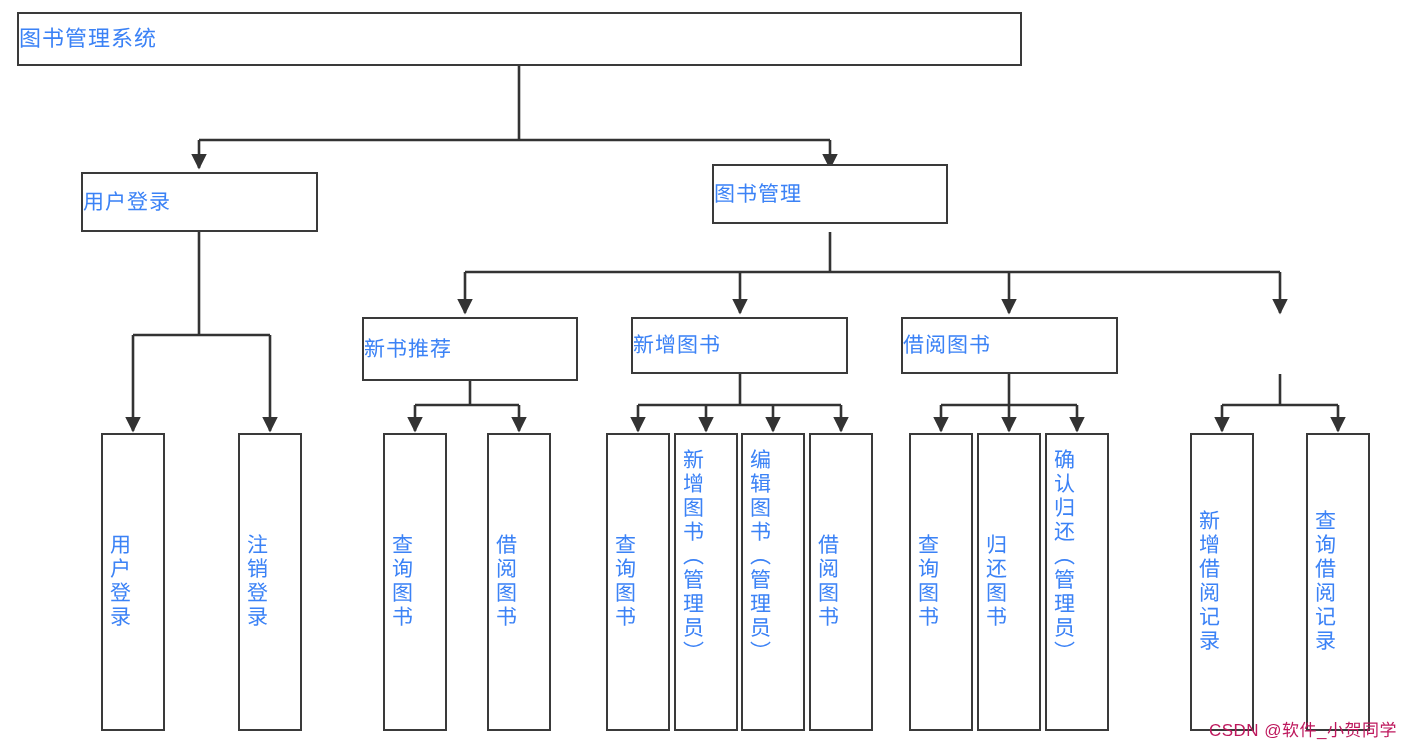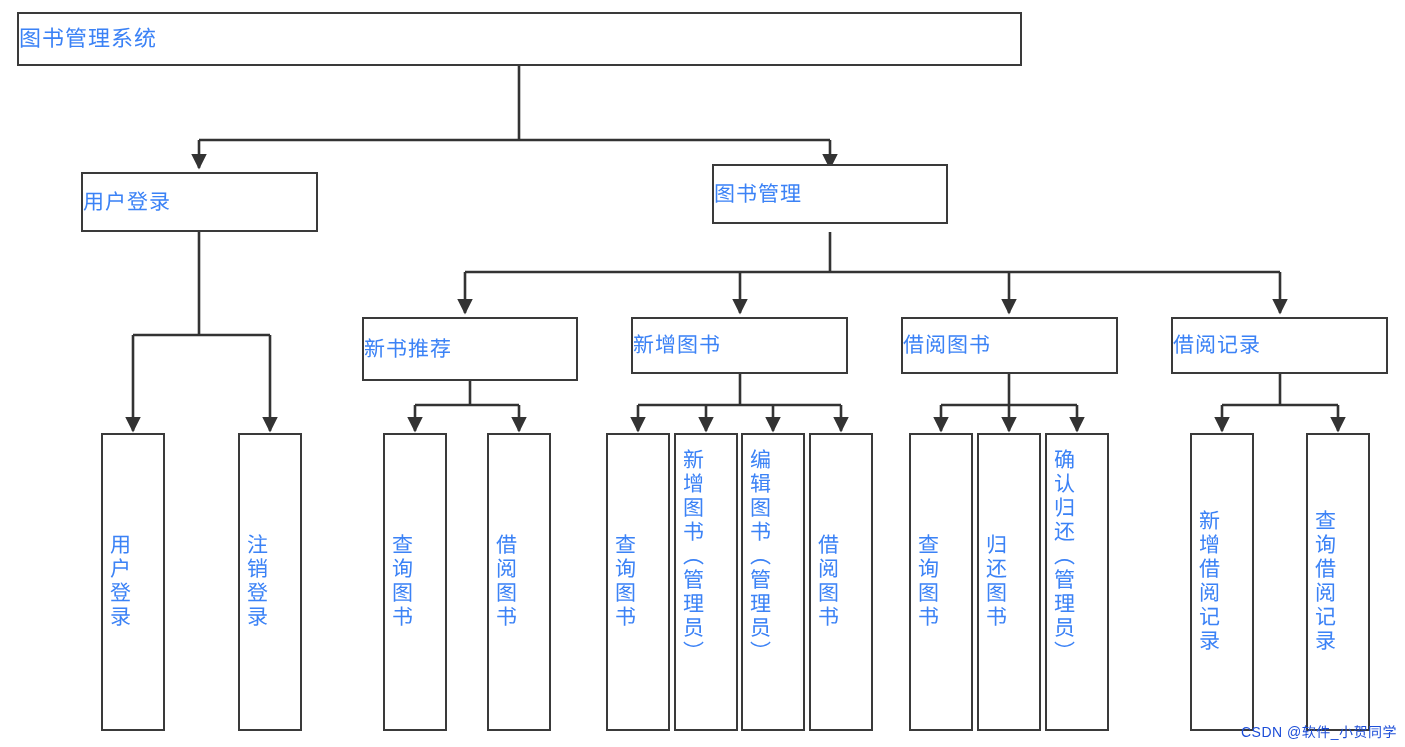--- a/index.html
+++ b/index.html
@@ -67,22 +67,22 @@
   }
   
   .node.leaf.centered {
     align-items: center;
     padding-top: 0;
   }
   .watermark {
     position: absolute;
     right: 8px;
     bottom: 6px;
-    font-size: 14px;
-    color: #1d4ed8;
+    font-size: 17px;
+    color: #be185d;
     letter-spacing: 0.5px;
     white-space: nowrap;
     z-index: 5;
   }
 </style>
 </head>
 <body>
 
 <div id="canvas">
 
@@ -153,23 +153,20 @@
   </div>
 
   <div class="node horiz" style="left:631px; top:317px; width:217px; height:57px;">
     <span class="node-label">新增图书</span>
   </div>
 
   <div class="node horiz" style="left:901px; top:317px; width:217px; height:57px;">
     <span class="node-label">借阅图书</span>
   </div>
 
-  <div class="node horiz" style="left:1171px; top:317px; width:217px; height:57px;">
-    <span class="node-label">借阅记录</span>
-  </div>
 
   <div class="node leaf centered" style="left:101px; top:433px; width:64px; height:298px;">
     <span class="node-label">用户登录</span>
   </div>
 
   <div class="node leaf centered" style="left:238px; top:433px; width:64px; height:298px;">
     <span class="node-label">注销登录</span>
   </div>
 
   <div class="node leaf centered" style="left:383px; top:433px; width:64px; height:298px;">

